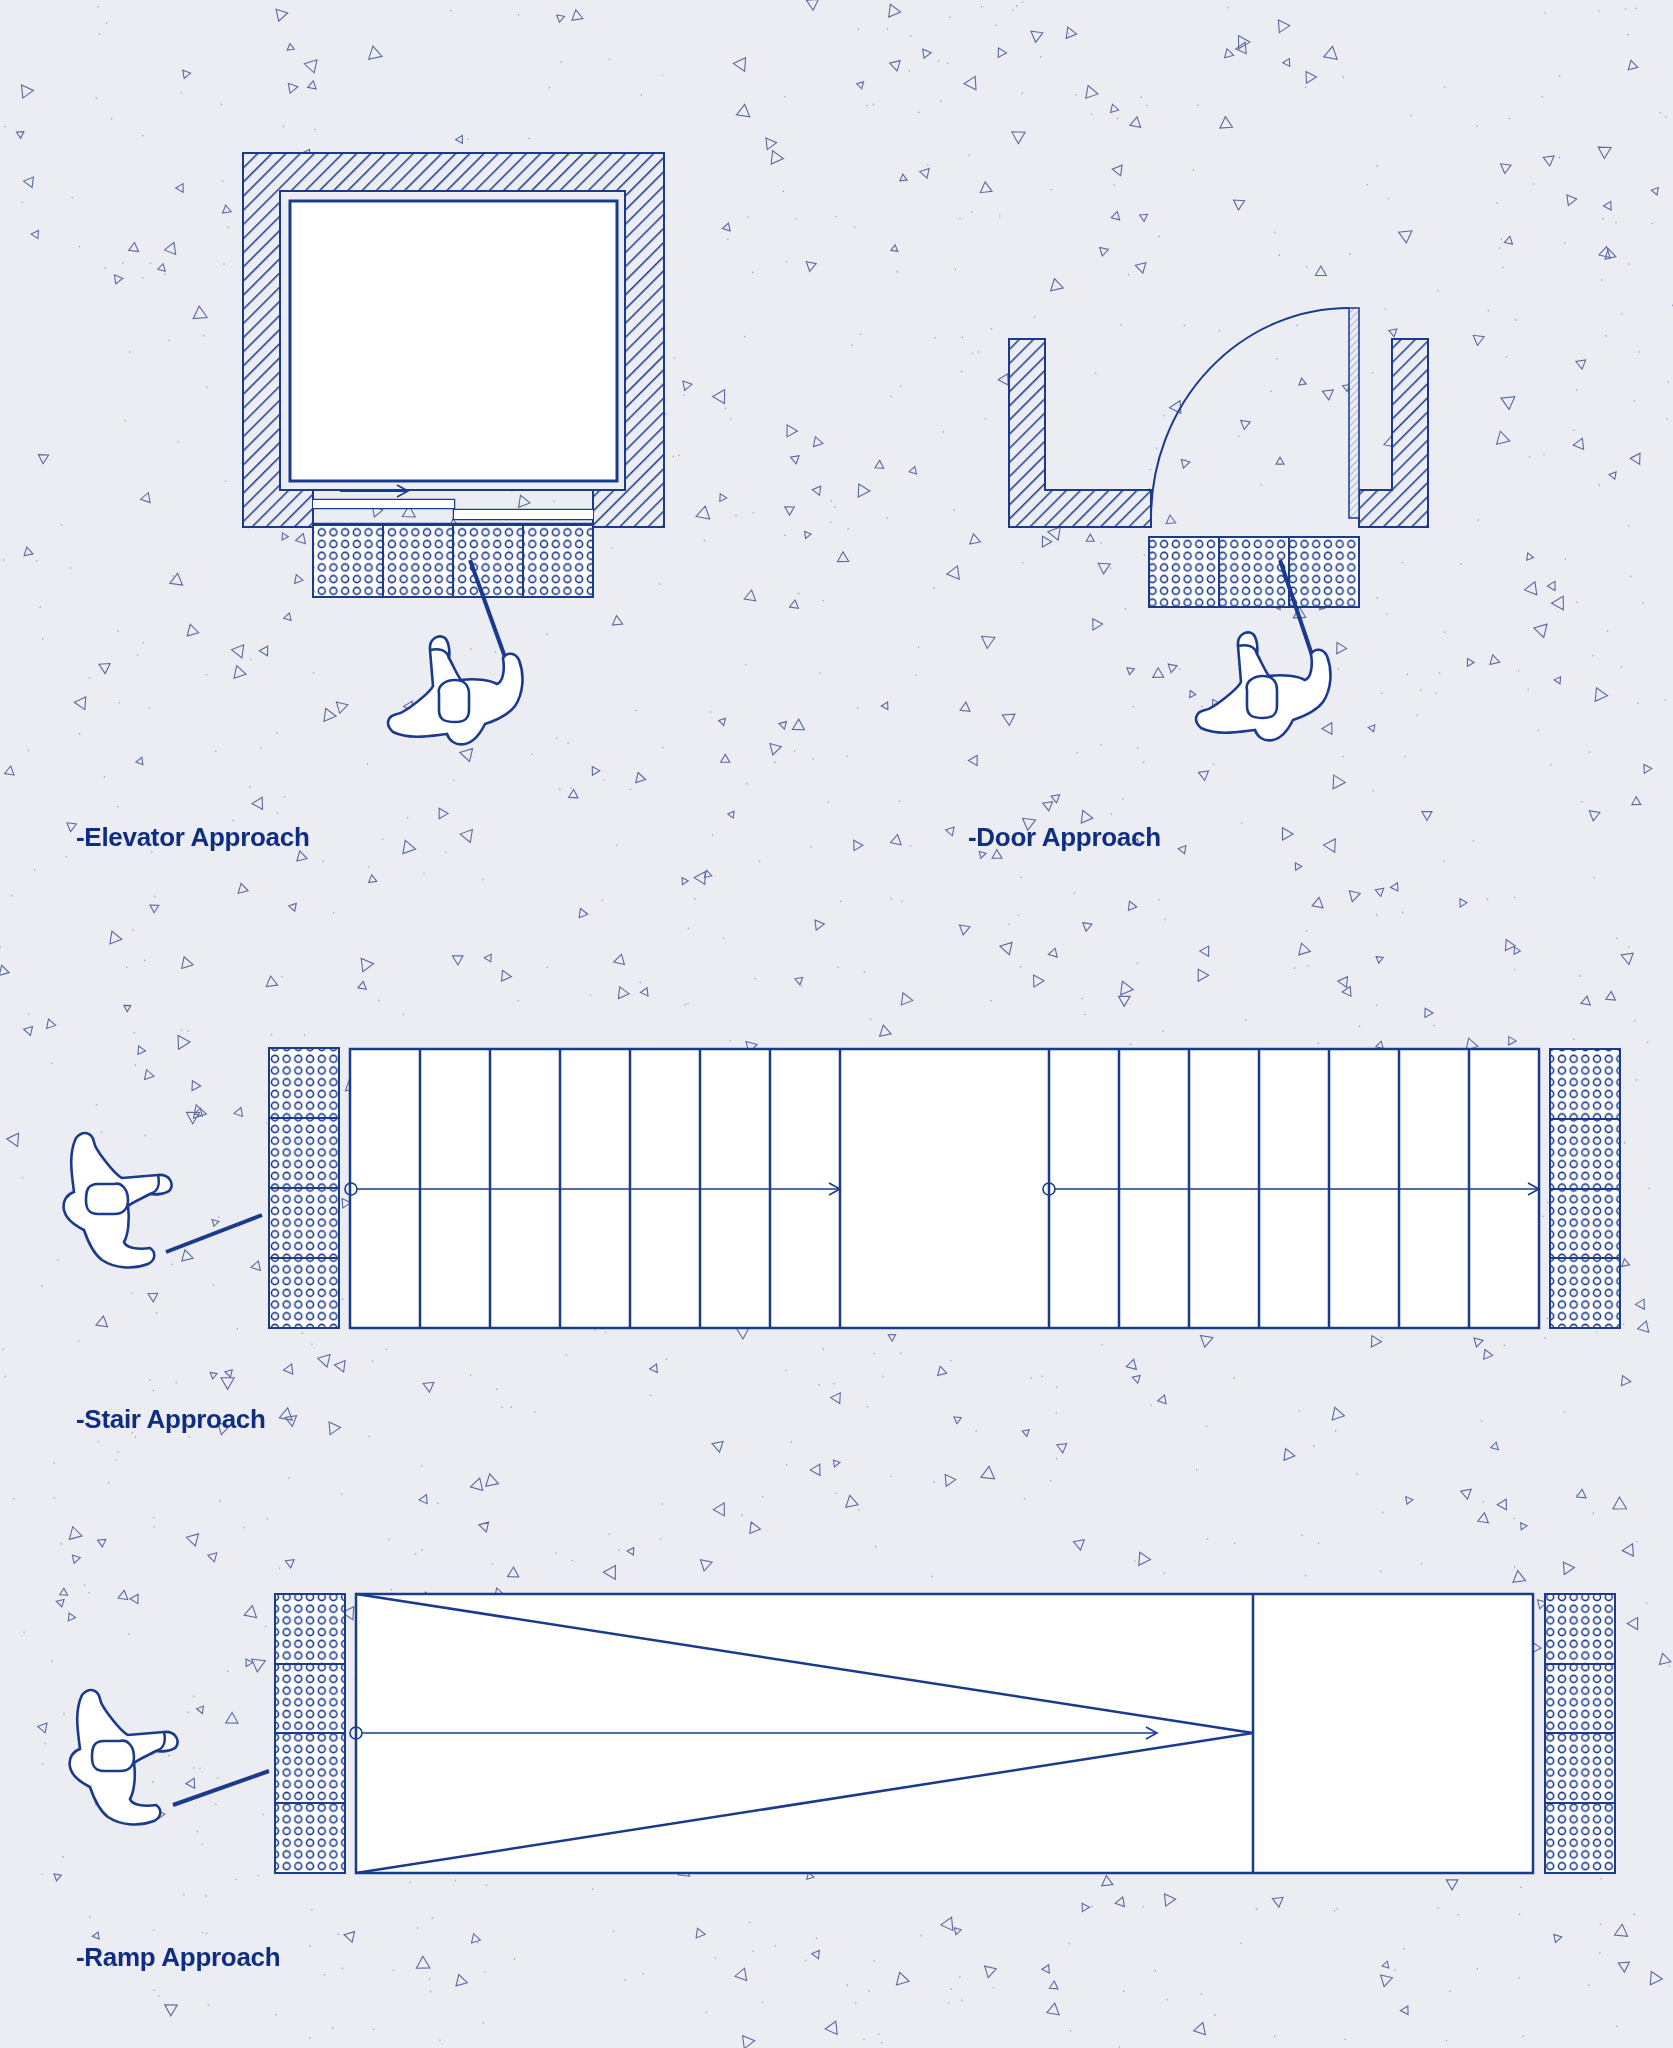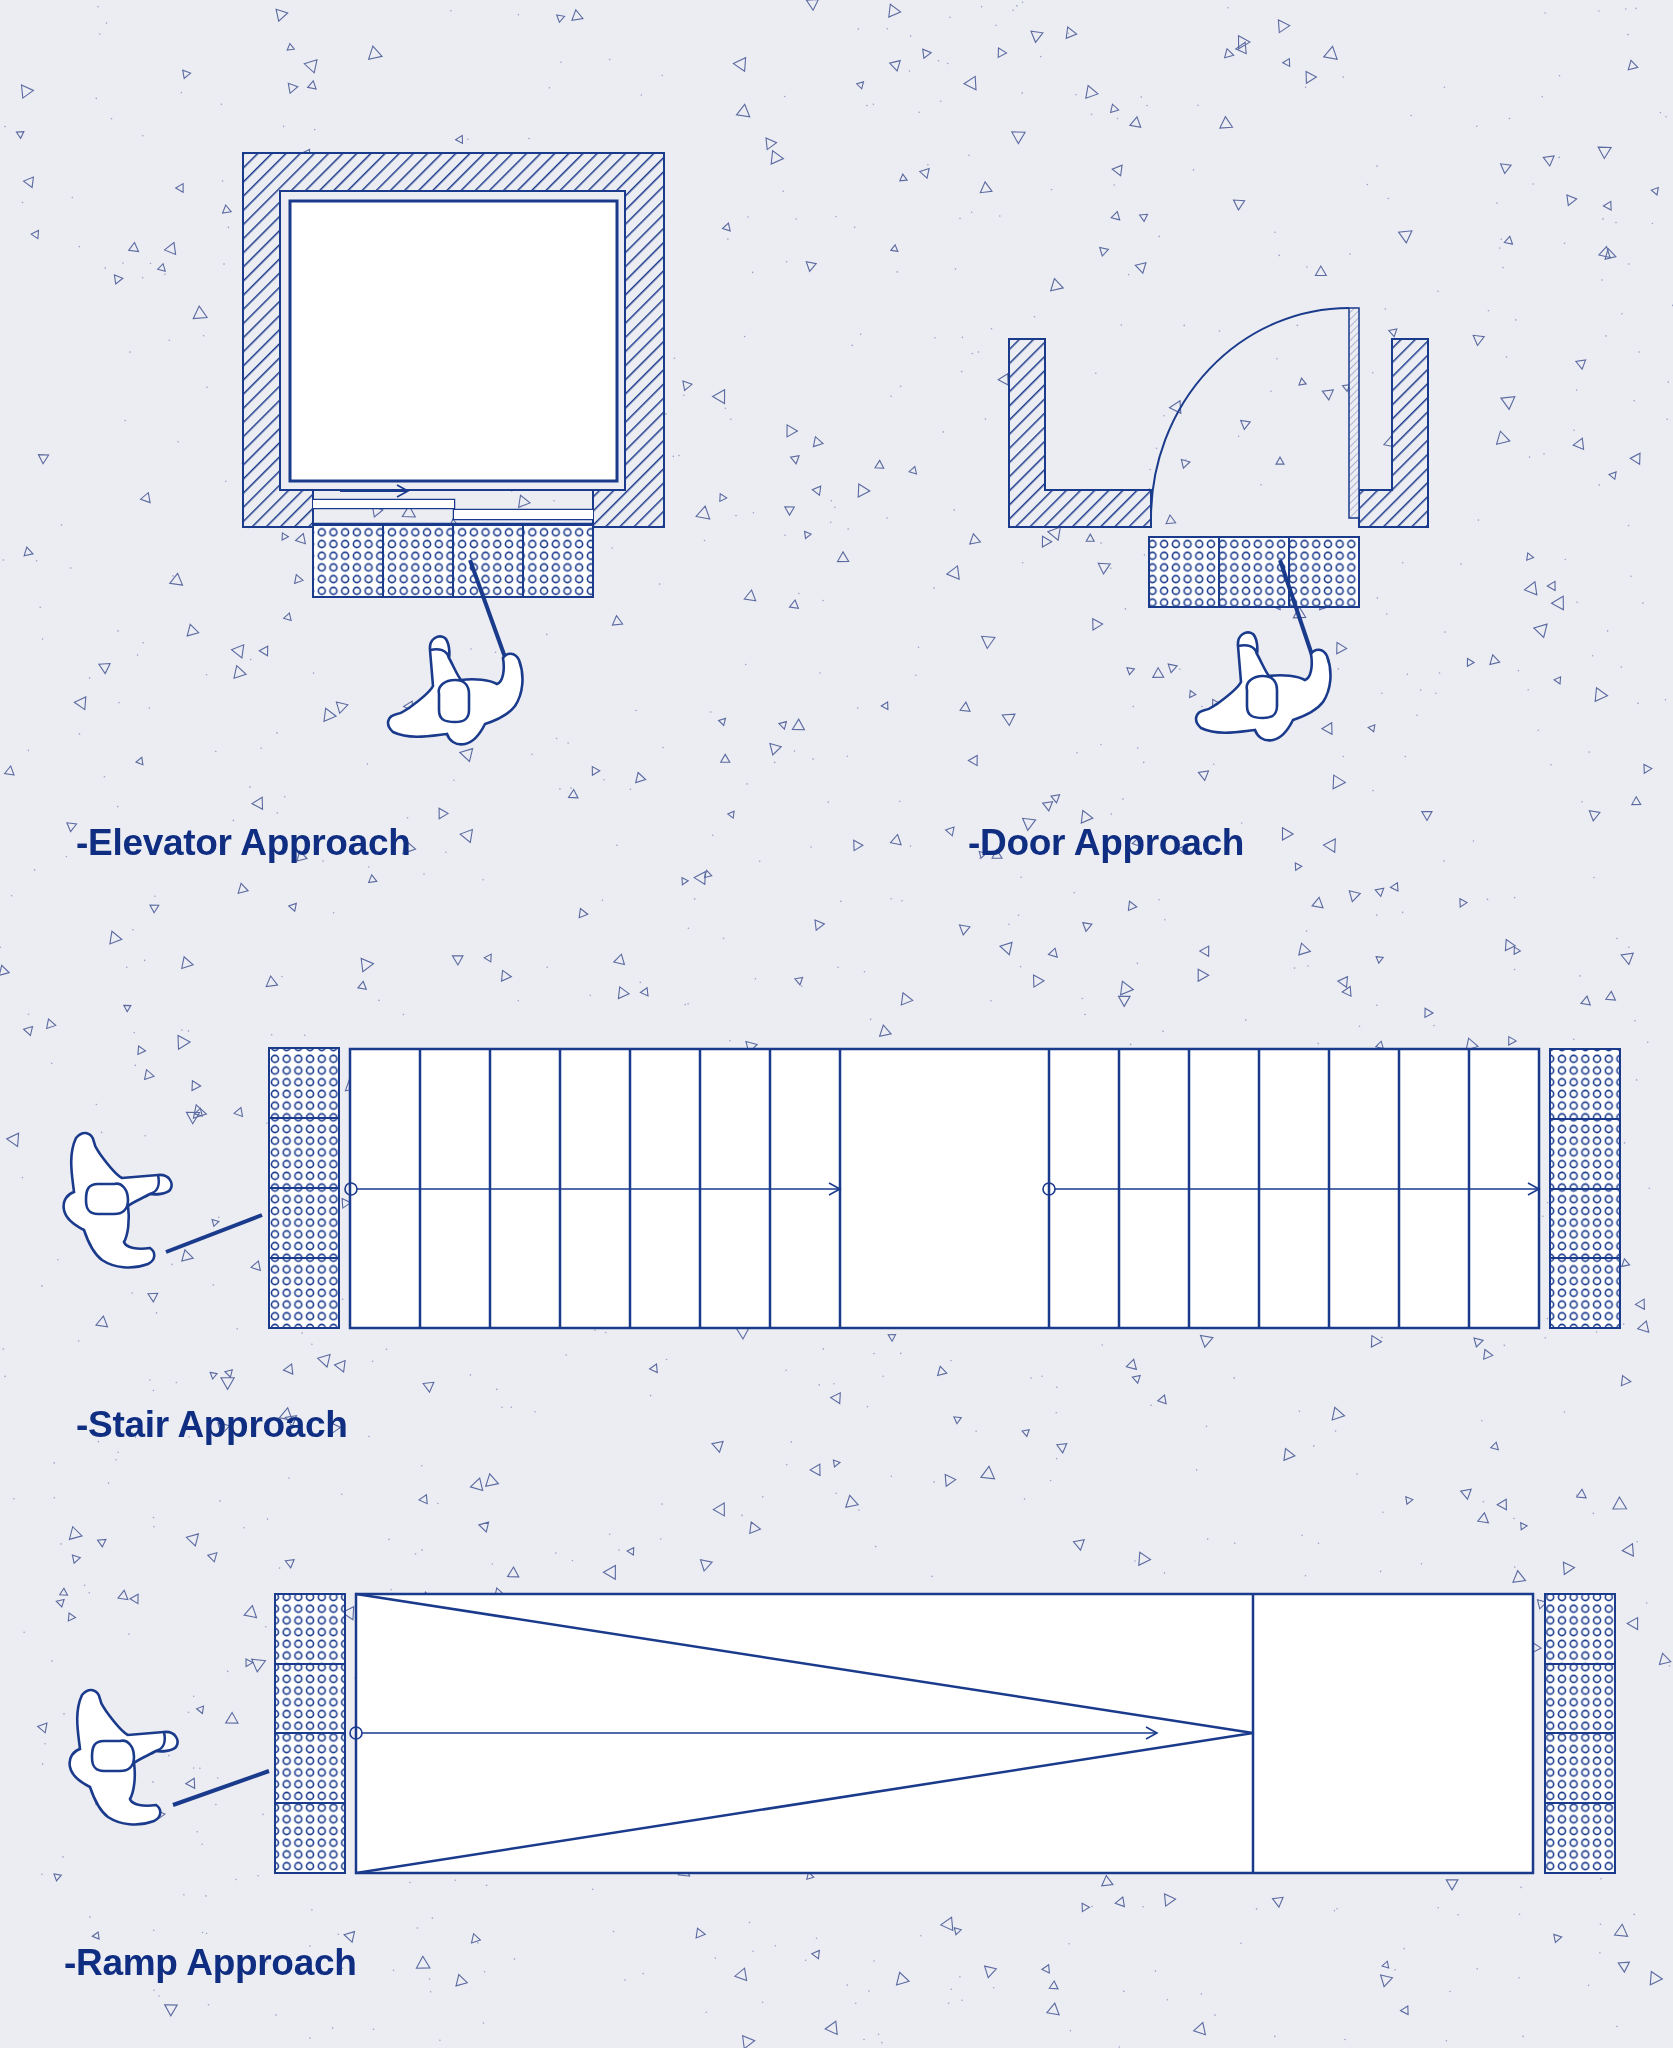--- a/index.html
+++ b/index.html
@@ -1,18 +1,18 @@
 <!DOCTYPE html>
 <html><head>
 <meta charset="utf-8">
 <style>
   html, body { margin: 0; padding: 0; }
   body { width: 1673px; height: 2048px; background: #ECECF3; position: relative; overflow: hidden; font-family: "Liberation Sans", sans-serif; }
   #canvas { position: absolute; left: 0; top: 0; }
-  .label { position: absolute; color: #0F2E82; font-weight: bold; font-size: 37px; letter-spacing: -0.3px; white-space: nowrap; font-family: "Liberation Sans", sans-serif; }
+  .label { position: absolute; color: #0F2E82; font-weight: bold; font-size: 26px; letter-spacing: -0.3px; white-space: nowrap; font-family: "Liberation Sans", sans-serif; }
 </style>
 </head>
 <body>
 
 <svg id="canvas" width="1673" height="2048" viewBox="0 0 1673 2048" xmlns="http://www.w3.org/2000/svg">
   <defs>
     <pattern id="hatch" patternUnits="userSpaceOnUse" width="10" height="10" patternTransform="rotate(45)">
       <rect width="10" height="10" fill="#ECECF3"></rect>
       <line x1="0" y1="0" x2="0" y2="10" stroke="#1A3A8C" stroke-width="3"></line>
     </pattern>
@@ -1568,13 +1568,13 @@
       <line x1="1545" y1="1803" x2="1615" y2="1803" stroke="#1A3A8C" stroke-width="2"></line>
     </g>
     <line x1="269" y1="1771" x2="173" y2="1805" stroke="#1A3A8C" stroke-width="4"></line>
     <use href="#person" transform="translate(134,1747) rotate(90)"></use>
   </g>
 </svg>
 
 <div class="label" style="left:76px; top:822px;">-Elevator Approach</div>
 <div class="label" style="left:968px; top:822px;">-Door Approach</div>
 <div class="label" style="left:76px; top:1392px;margin-top:12px;">-Stair Approach</div>
-<div class="label" style="left:64px; top:1942px;">-Ramp Approach</div>
+<div class="label" style="left:76px; top:1942px;">-Ramp Approach</div>
 
 </body></html>

